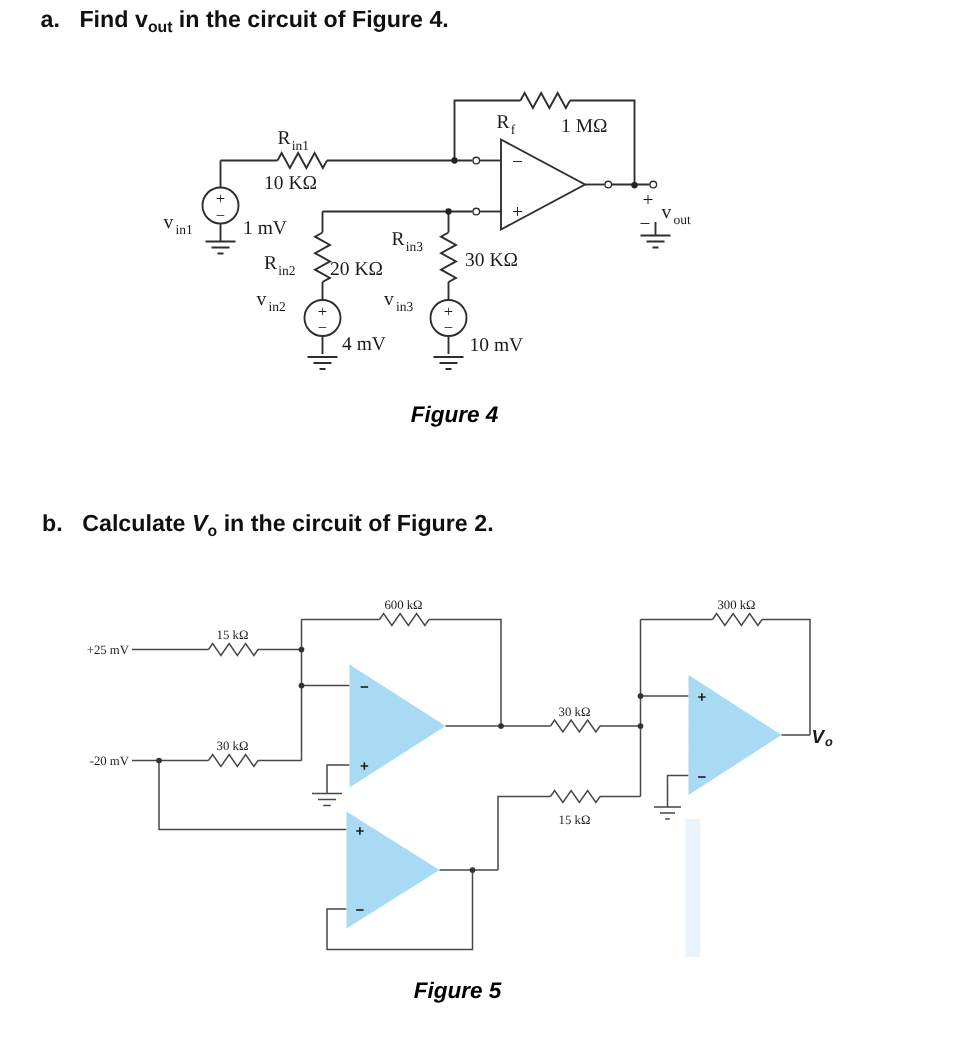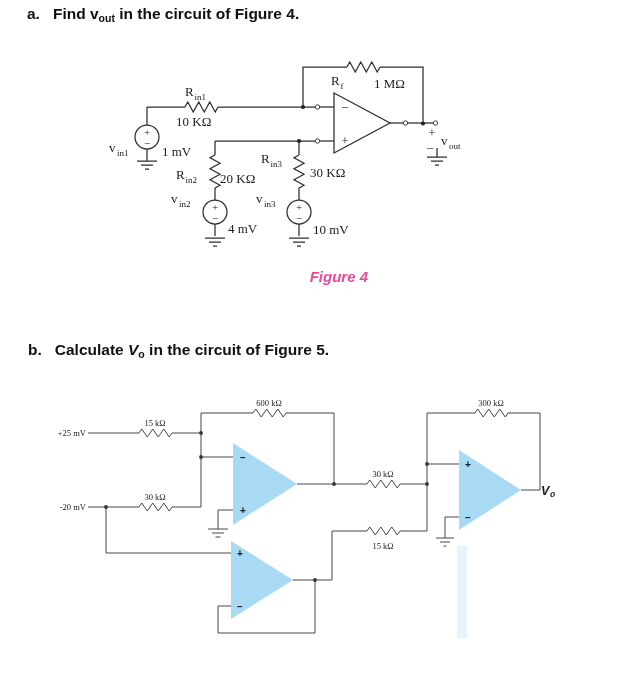--- a/index.html
+++ b/index.html
@@ -2,22 +2,22 @@
 <html><head>
 <meta charset="utf-8">
 <style>
   html,body{margin:0;padding:0;background:#fff;}
   .page{position:relative;width:637px;height:700px;background:#ffffff;overflow:hidden;
         font-family:"Liberation Sans",sans-serif;color:#151515;}
   .heading{position:absolute;display:flex;gap:13px;font-weight:700;font-size:15.5px;color:#101010;}
   .heading .sub{font-size:10.5px;vertical-align:-3px;font-weight:700;}
   .heading .fig{}
   .heading-b .var{font-style:italic;}
-  .caption{position:absolute;width:130px;text-align:right;font-weight:700;font-style:italic;
-           font-size:15px;color:#ec4899;}
+  .caption{position:absolute;width:130px;text-align:center;font-weight:700;font-style:italic;
+           font-size:15px;color:#000000;}
   svg{position:absolute;left:0;top:0;}
   svg text{fill:#1b1b1b;font-family:"Liberation Serif","DejaVu Serif",serif;}
   .lbl4{font-size:13px;}
   .sub4{font-size:9px;}
   .sign4{font-size:13px;}
   .lbl5{font-size:8.5px;}
   .sign5{font-size:10px;font-weight:700;font-family:"Liberation Sans",sans-serif;}
   .vo{font-size:12.5px;font-weight:700;font-style:italic;font-family:"Liberation Sans",sans-serif;}
   .vosub{font-size:8.5px;font-weight:700;font-style:italic;font-family:"Liberation Sans",sans-serif;}
   .mid{text-anchor:middle;}
@@ -28,24 +28,25 @@
 
 <div class="page">
 
   <div class="heading heading-a" style="left:27px;top:5px;">
     <span>a.</span>
     <span><span>Find </span><span class="var">v</span><span class="sub">out</span><span> in the circuit of </span><span class="fig">Figure 4.</span></span>
   </div>
 
   <div class="heading heading-b" style="left:28px;top:341px;">
     <span>b.</span>
-    <span><span>Calculate </span><span class="var">V</span><span class="sub">o</span><span> in the circuit of </span><span class="fig">Figure 5.</span></span>
+    <span><span>Calculate </span><span class="var">V</span><span class="sub">o</span><span> in the circuit of </span><span class="fig">Figure 2.</span></span>
   </div>
 
   <div class="caption" style="left:238px;top:268px;">Figure 4</div>
+  <div class="caption" style="left:240px;top:652px;">Figure 5</div>
 
   <svg width="637" height="700" viewBox="0 0 637 700">
 
     <g>
       <g fill="none" stroke="#2e2e2e" stroke-width="1.25">
         <path d="M147,125 V107"></path>
         <path d="M147,107 H185"></path>
         <path d="M185,107 l2.75,-5 l5.5,10 l5.5,-10 l5.5,10 l5.5,-10 l5.5,10 l2.75,-5"></path>
         <path d="M218,107 H315"></path>
         <path d="M320,107 H334"></path>

